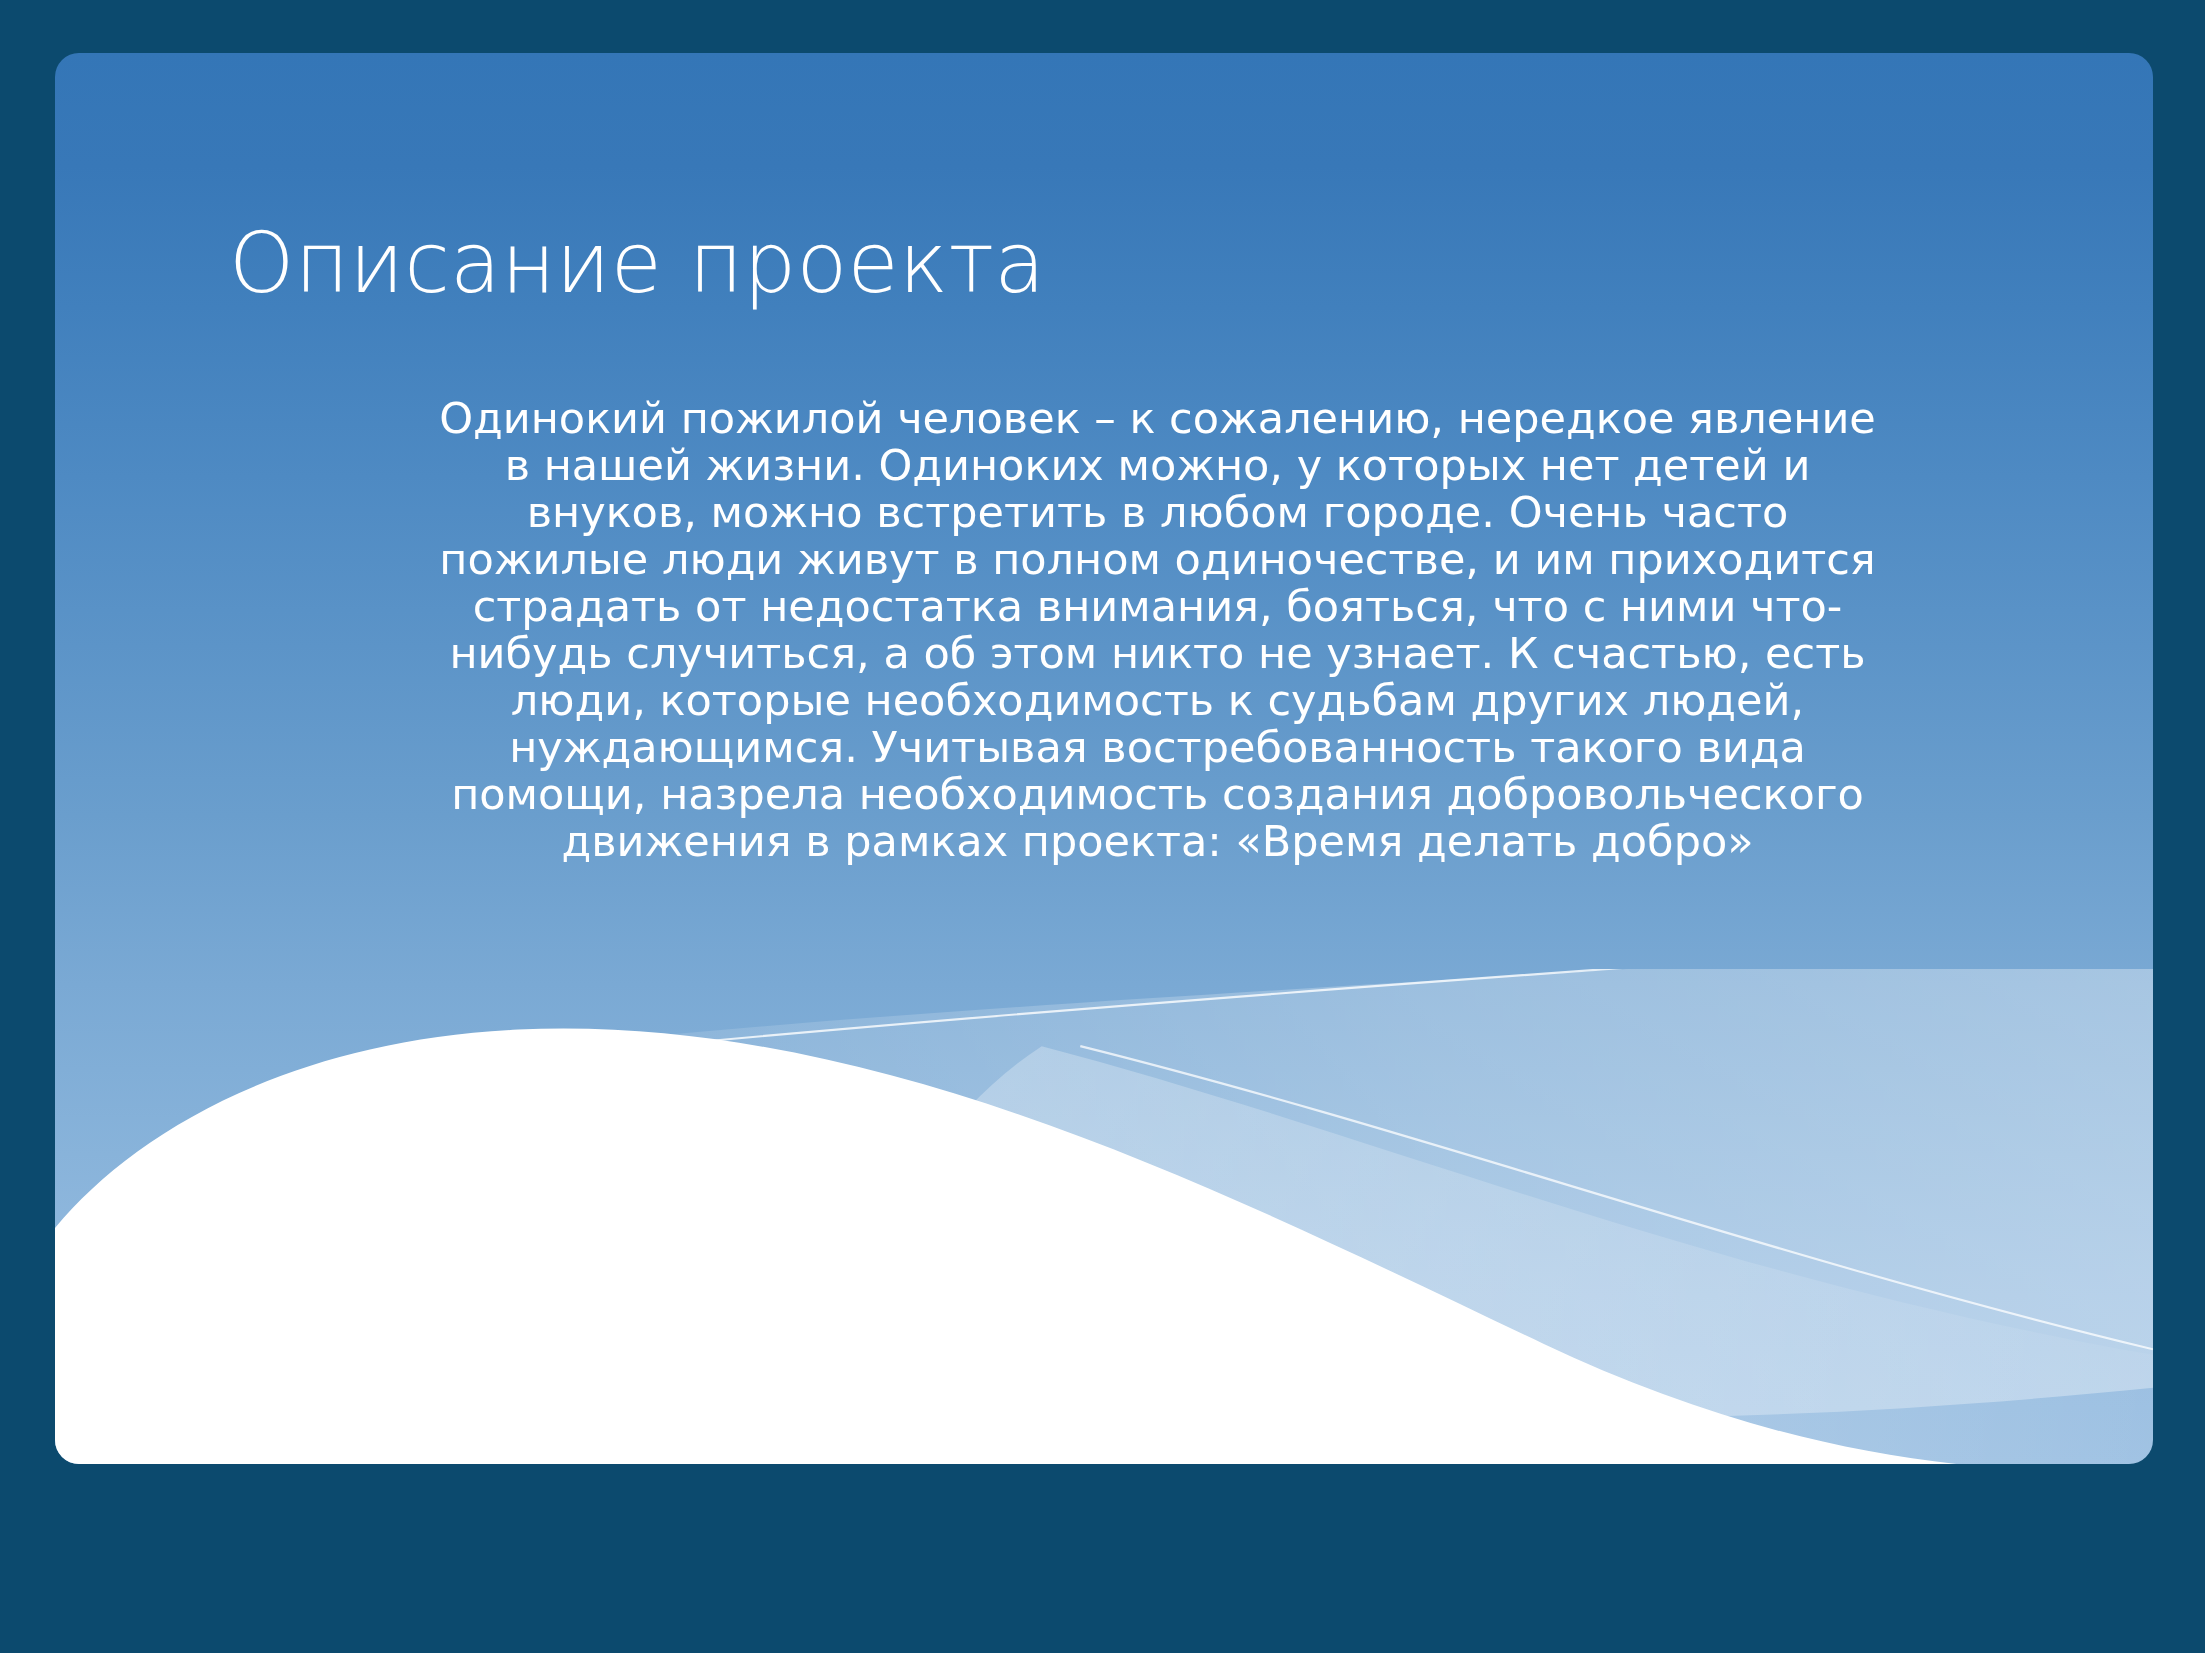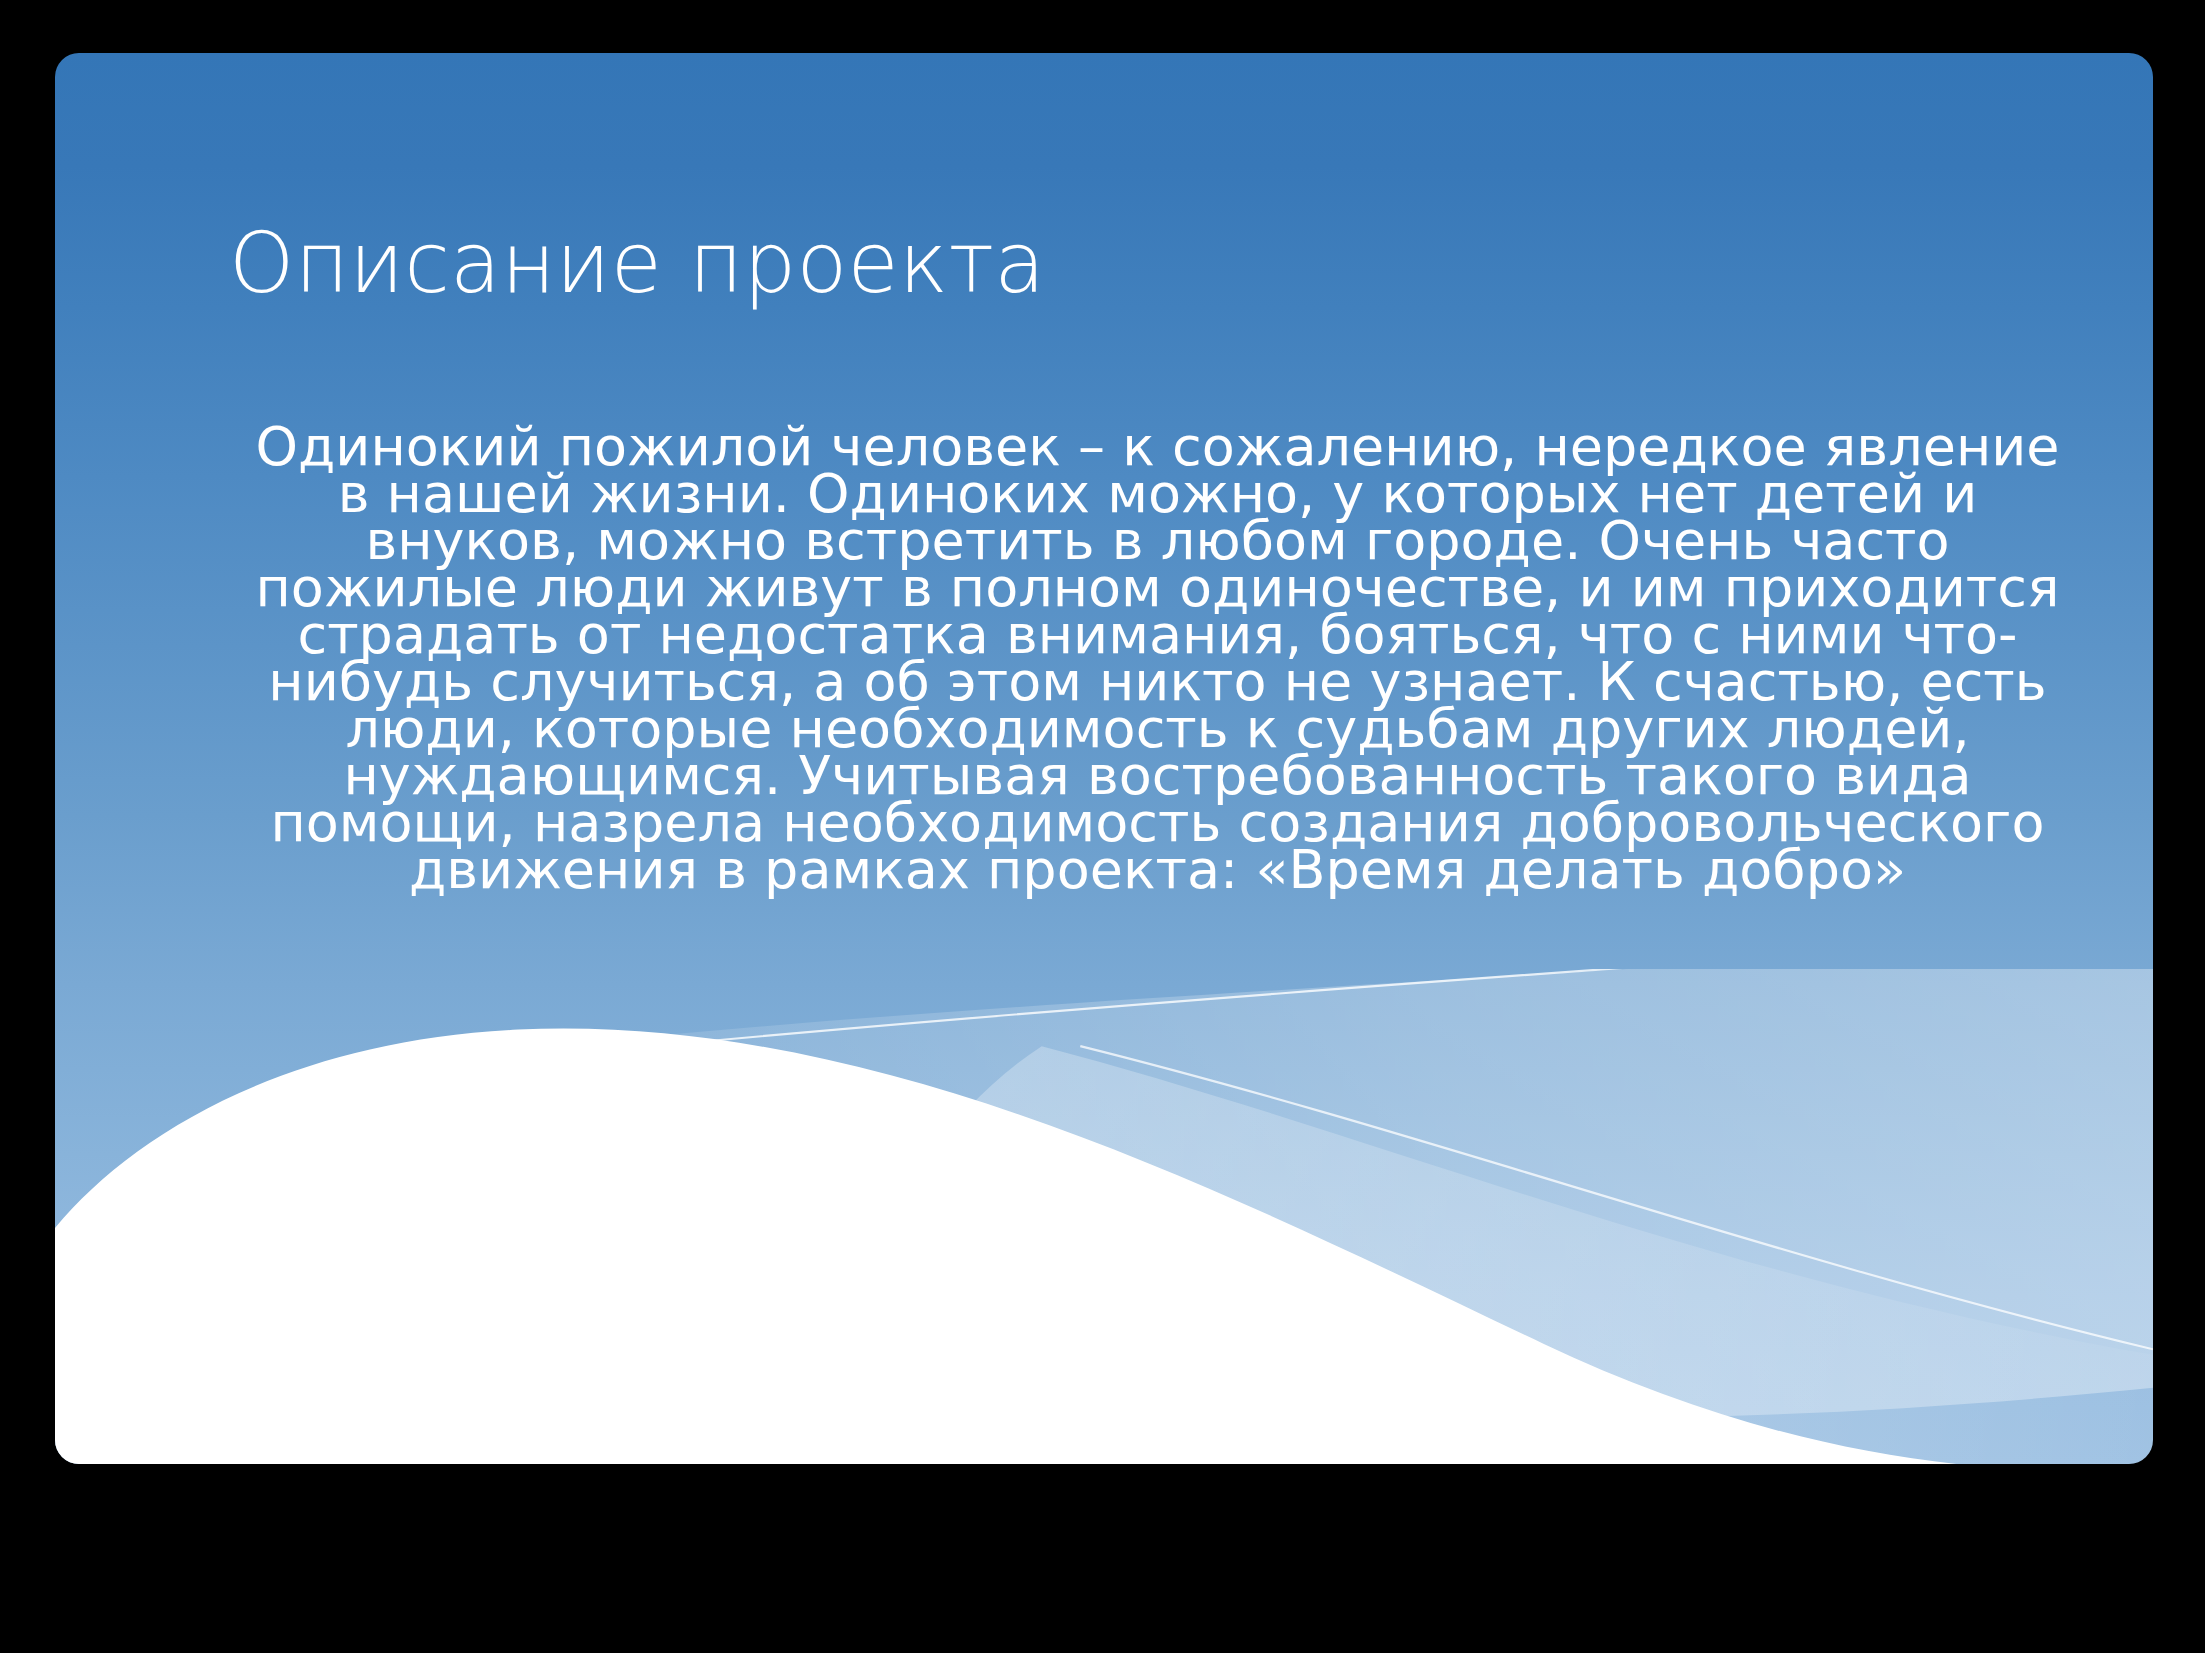--- a/index.html
+++ b/index.html
@@ -13,21 +13,21 @@
     overflow: hidden;
     font-family: "DejaVu Sans", "Liberation Sans", sans-serif;
   }
 
   #slide {
     position: absolute;
     left: 0;
     top: 0;
     width: 2205px;
     height: 1654px;
-    background: #000000;
+    background: #0c4a6e;
   }
 
   
   #panel {
     position: absolute;
     left: 55px;
     top: 53px;
     width: 2098px;
     height: 1411px;
     border-radius: 24px;
@@ -69,25 +69,24 @@
     letter-spacing: 0.3px;
     white-space: nowrap;
   }
 
   #body-text {
     position: absolute;
     left: 99px;
     top: 342px;
     width: 2007px;
     color: #ffffff;
-    font-size: 54px;
+    font-size: 43px;
     line-height: 47px;
     text-align: center;
     font-weight: 400;
-    margin-top: 28px;
   }
   #body-text .ln {
     display: block;
     white-space: nowrap;
   }
 </style>
 </head>
 <body>
 
 <div id="slide">

